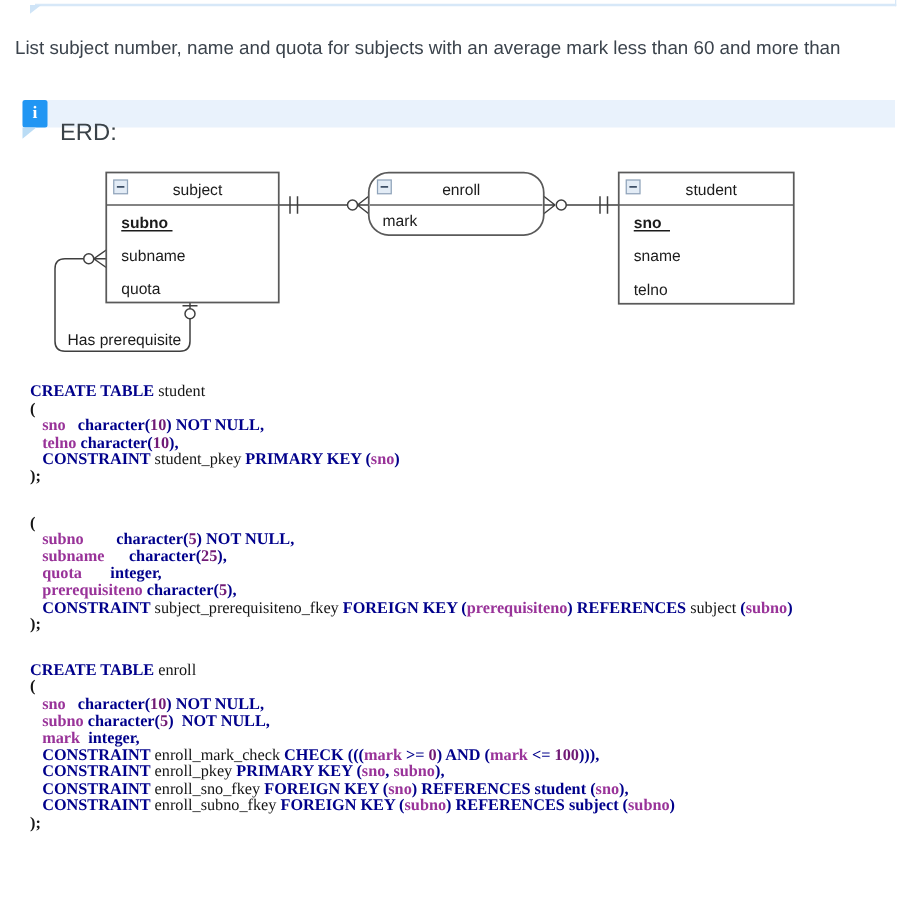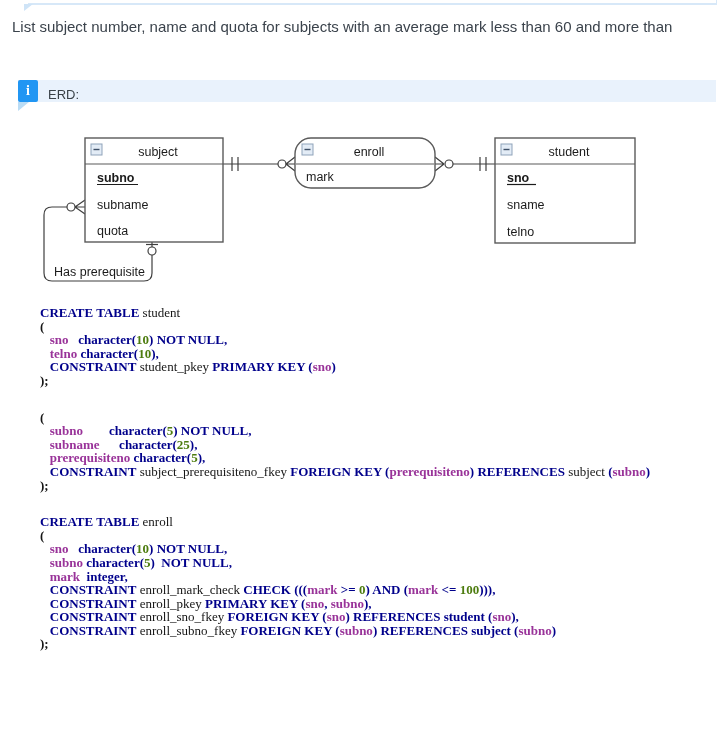--- a/index.html
+++ b/index.html
@@ -6,45 +6,45 @@
   #page{position:relative;width:723px;height:734px;background:#fff;overflow:hidden;
         font-family:"Liberation Sans",sans-serif;}
 
   
   .top-edge{position:absolute;left:28px;top:0;width:688px;height:3px;
             border-bottom:2px solid #d7e8f8;border-right:1px solid #d7e8f8;}
   .top-tail{position:absolute;left:24px;top:4px;width:0;height:0;
             border-top:7px solid #cfe4f7;border-right:9px solid transparent;}
 
   
-  .question{position:absolute;left:12px;top:16px;width:705px;
+  .question{position:absolute;left:12px;top:28px;width:705px;
             font-size:15px;line-height:22px;color:#3b434c;}
   .question span{display:block;}
 
   
   .banner{position:absolute;left:18px;top:80px;width:698px;height:22px;background:#e9f2fc;}
   .banner-icon{position:absolute;left:0;top:0;width:20px;height:22px;background:#2196f3;
                border-radius:2px;color:#fff;text-align:center;
                font:bold 14px/22px "Liberation Serif",serif;}
   .banner-tail{position:absolute;left:0;top:22px;width:0;height:0;
                border-top:9px solid #badcf5;border-right:11px solid transparent;}
-  .banner-label{position:absolute;left:30px;top:4px;font-size:13px;line-height:22px;color:#3a4248;}
+  .banner-label{position:absolute;left:30px;top:16px;font-size:19px;line-height:22px;color:#3a4248;}
 
   
   .erd{position:absolute;left:40px;top:123px;width:645px;height:180px;}
   .erd svg text{font-family:"Liberation Sans",sans-serif;font-size:12.5px;fill:#1b1b1b;}
   .erd svg text.bold{font-weight:bold;}
 
   
-  .sql{position:absolute;left:40px;top:306px;}
+  .sql{position:absolute;left:24px;top:306px;}
   .sql-section{margin-bottom:23px;}
   .sql-line{white-space:pre;font-family:"Liberation Serif",serif;font-size:13px;line-height:13.6px;}
   .sql-k{color:#00008b;font-weight:700}
   .sql-i{color:#993399;font-weight:700}
-  .sql-n{color:#4d7c0f;font-weight:700}
+  .sql-n{color:#701a75;font-weight:700}
   .sql-p{color:#151515}
   .sql-b{color:#151515;font-weight:700}
 </style>
 </head>
 <body>
 
 <div id="page">
 
   <div class="top-edge"></div>
   <div class="top-tail"></div>
@@ -145,20 +145,21 @@
         <div class="sql-line"><span class="sql-b">(</span></div>
         <div class="sql-line"><span class="sql-p">   </span><span class="sql-i">sno</span><span class="sql-p">   </span><span class="sql-k">character(</span><span class="sql-n">10</span><span class="sql-k">) NOT NULL,</span></div>
         <div class="sql-line"><span class="sql-p">   </span><span class="sql-i">telno</span><span class="sql-p"> </span><span class="sql-k">character(</span><span class="sql-n">10</span><span class="sql-k">),</span></div>
         <div class="sql-line"><span class="sql-p">   </span><span class="sql-k">CONSTRAINT</span><span class="sql-p"> student_pkey </span><span class="sql-k">PRIMARY KEY</span><span class="sql-k"> (</span><span class="sql-i">sno</span><span class="sql-k">)</span></div>
         <div class="sql-line"><span class="sql-b">);</span></div>
       </div>
       <div class="sql-section">
         <div class="sql-line"><span class="sql-b">(</span></div>
         <div class="sql-line"><span class="sql-p">   </span><span class="sql-i">subno</span><span class="sql-p">        </span><span class="sql-k">character(</span><span class="sql-n">5</span><span class="sql-k">) NOT NULL,</span></div>
         <div class="sql-line"><span class="sql-p">   </span><span class="sql-i">subname</span><span class="sql-p">      </span><span class="sql-k">character(</span><span class="sql-n">25</span><span class="sql-k">),</span></div>
+        <div class="sql-line"><span class="sql-p">   </span><span class="sql-i">quota</span><span class="sql-p">       </span><span class="sql-k">integer,</span></div>
         <div class="sql-line"><span class="sql-p">   </span><span class="sql-i">prerequisiteno</span><span class="sql-p"> </span><span class="sql-k">character(</span><span class="sql-n">5</span><span class="sql-k">),</span></div>
         <div class="sql-line"><span class="sql-p">   </span><span class="sql-k">CONSTRAINT</span><span class="sql-p"> subject_prerequisiteno_fkey </span><span class="sql-k">FOREIGN KEY</span><span class="sql-k"> (</span><span class="sql-i">prerequisiteno</span><span class="sql-k">) </span><span class="sql-k">REFERENCES</span><span class="sql-p"> subject </span><span class="sql-k">(</span><span class="sql-i">subno</span><span class="sql-k">)</span></div>
         <div class="sql-line"><span class="sql-b">);</span></div>
       </div>
       <div class="sql-section">
         <div class="sql-line"><span class="sql-k">CREATE TABLE</span><span class="sql-p"> enroll</span></div>
         <div class="sql-line"><span class="sql-b">(</span></div>
         <div class="sql-line"><span class="sql-p">   </span><span class="sql-i">sno</span><span class="sql-p">   </span><span class="sql-k">character(</span><span class="sql-n">10</span><span class="sql-k">) NOT NULL,</span></div>
         <div class="sql-line"><span class="sql-p">   </span><span class="sql-i">subno</span><span class="sql-p"> </span><span class="sql-k">character(</span><span class="sql-n">5</span><span class="sql-k">)  NOT NULL,</span></div>
         <div class="sql-line"><span class="sql-p">   </span><span class="sql-i">mark</span><span class="sql-p">  </span><span class="sql-k">integer,</span></div>

